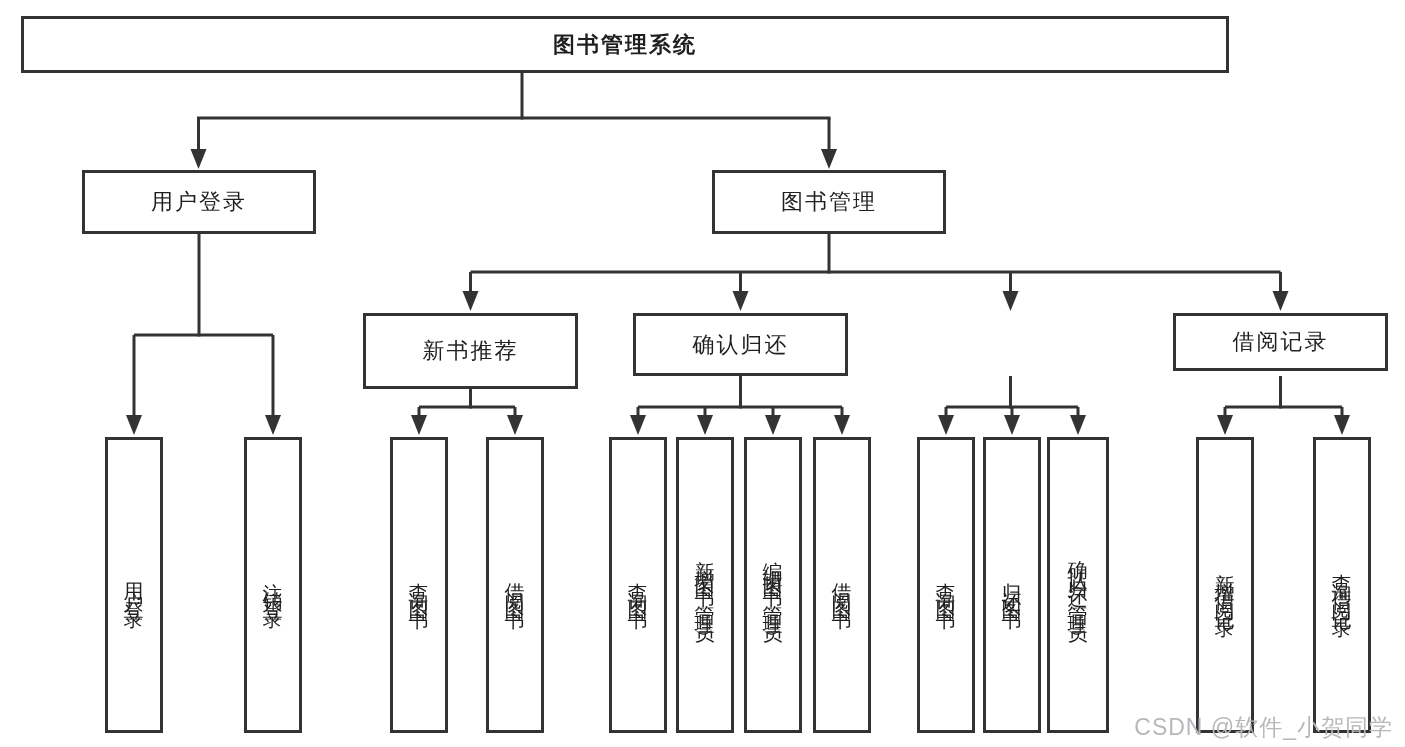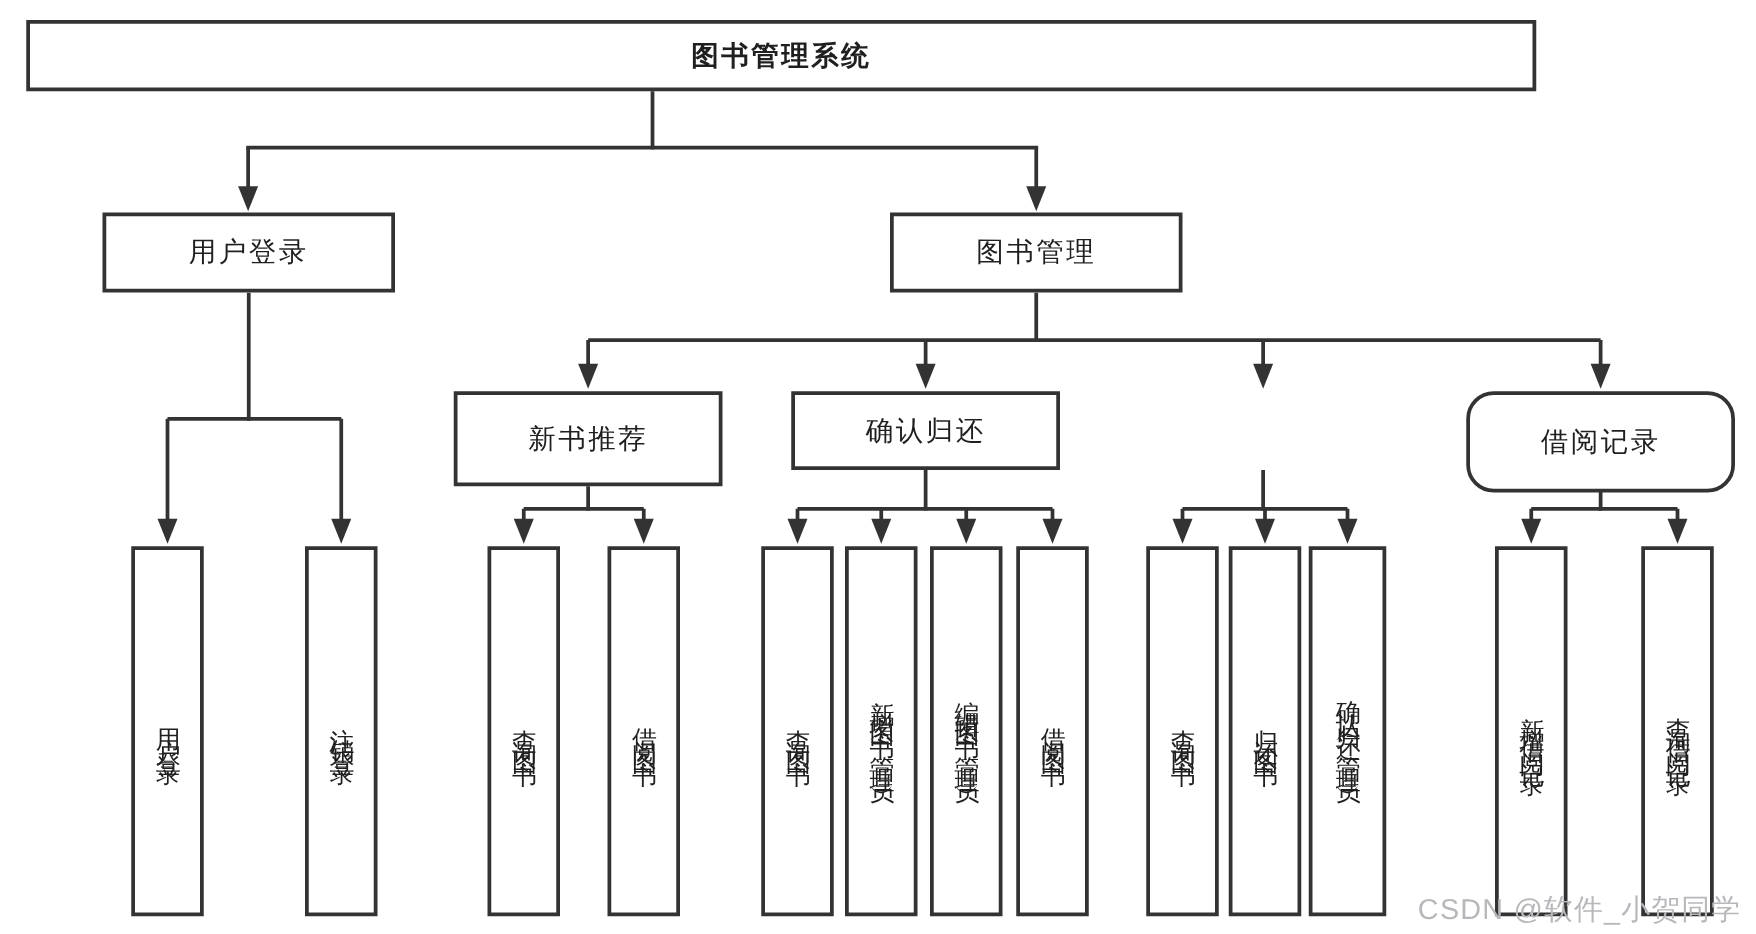--- a/index.html
+++ b/index.html
@@ -137,21 +137,21 @@
   <div class="node" style="left:712px; top:170px; width:234px; height:64px;">
     <span>图书管理</span>
   </div>
 
   <div class="node" style="left:363px; top:313px; width:215px; height:76px;">
     <span>新书推荐</span>
   </div>
   <div class="node" style="left:633px; top:313px; width:215px; height:63px;">
     <span>确认归还</span>
   </div>
-  <div class="node" style="left:1173px; top:313px; width:215px; height:81px;border-radius:22px;">
+  <div class="node" style="left:1173px; top:313px; width:215px; height:58px;">
     <span>借阅记录</span>
   </div>
 
   <div class="node node-v" style="left:105px; top:437px; width:58px; height:296px;">
     <span class="vtext">用户登录</span>
   </div>
   <div class="node node-v" style="left:244px; top:437px; width:58px; height:296px;">
     <span class="vtext">注销登录</span>
   </div>
 

